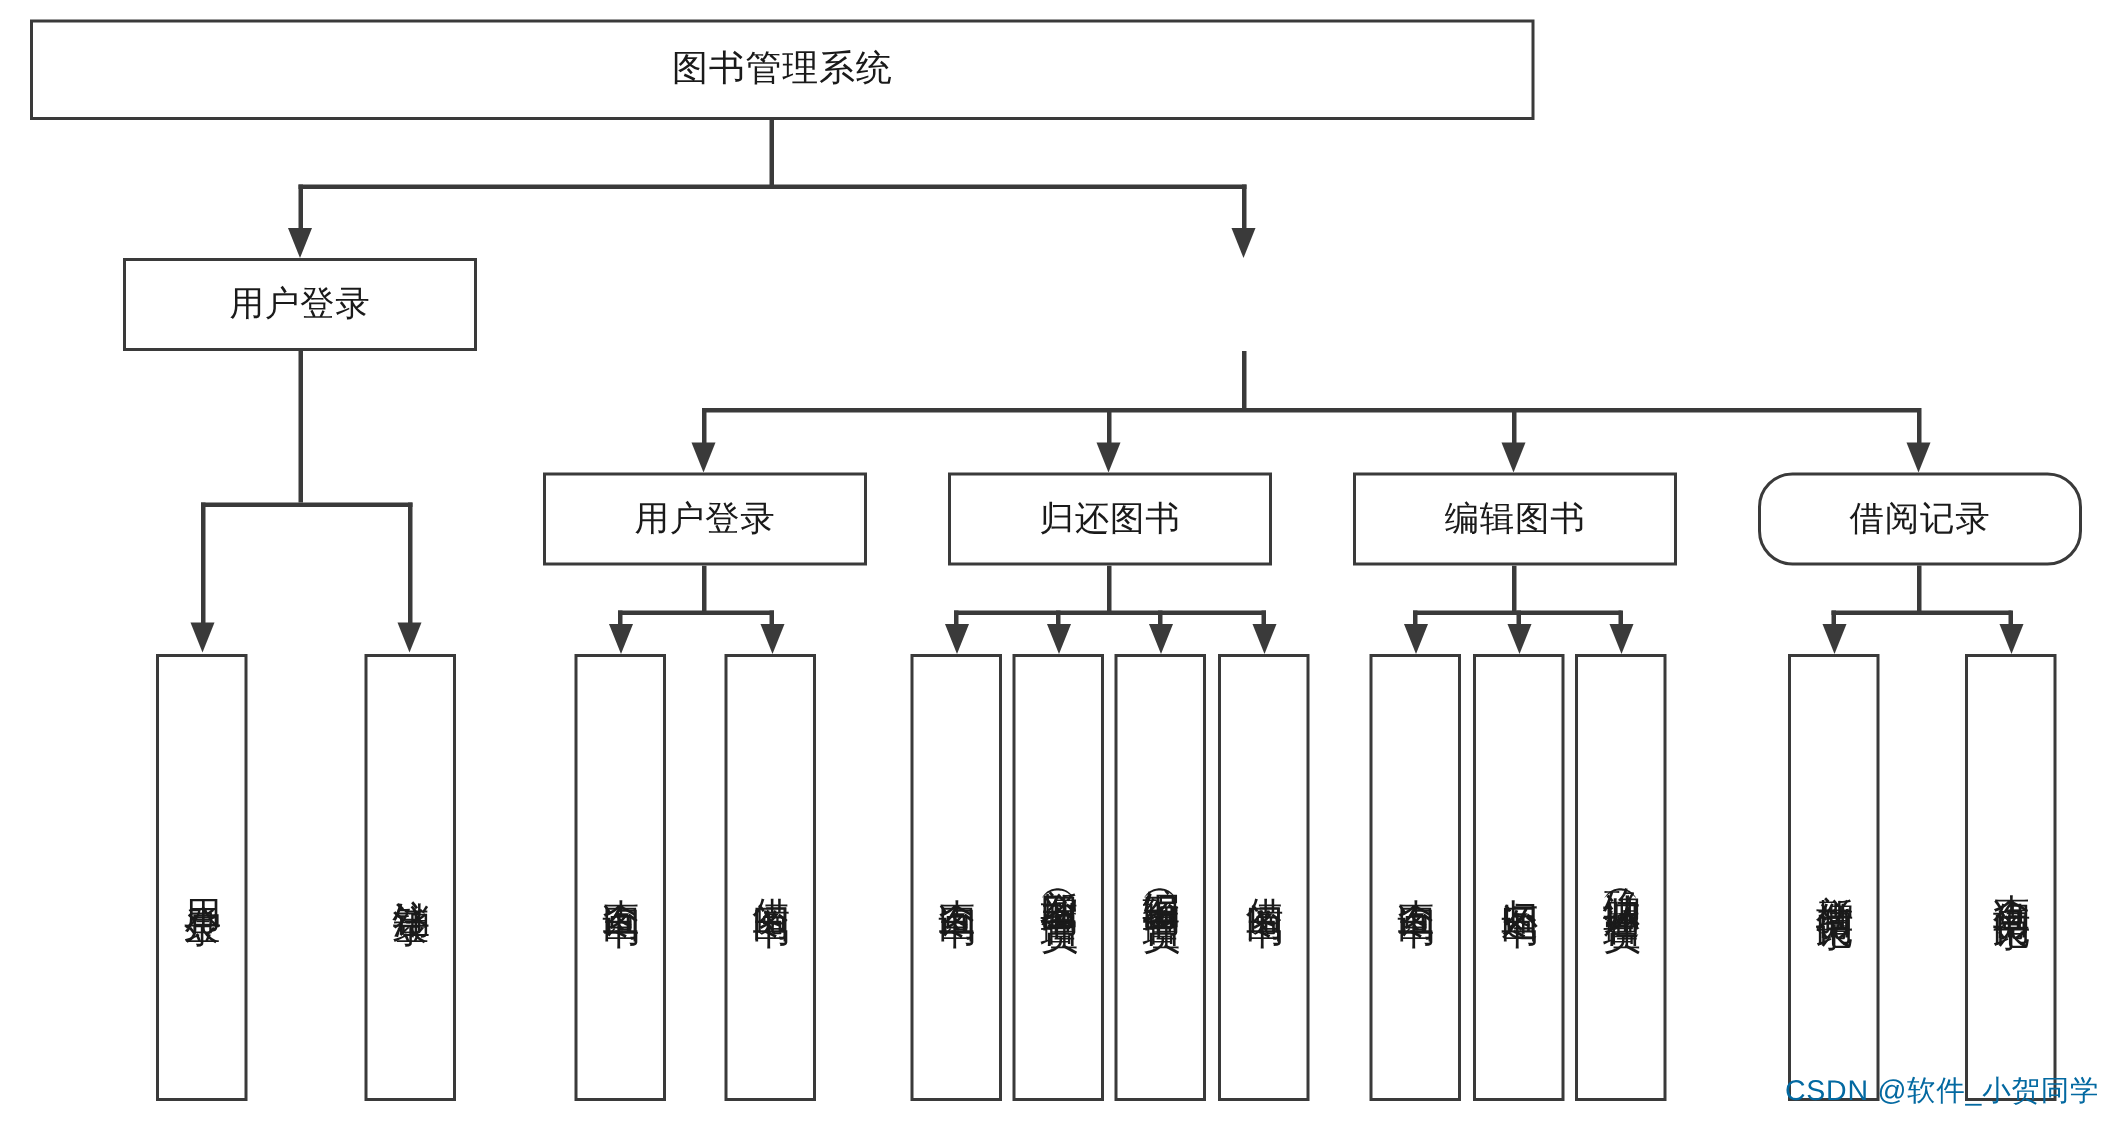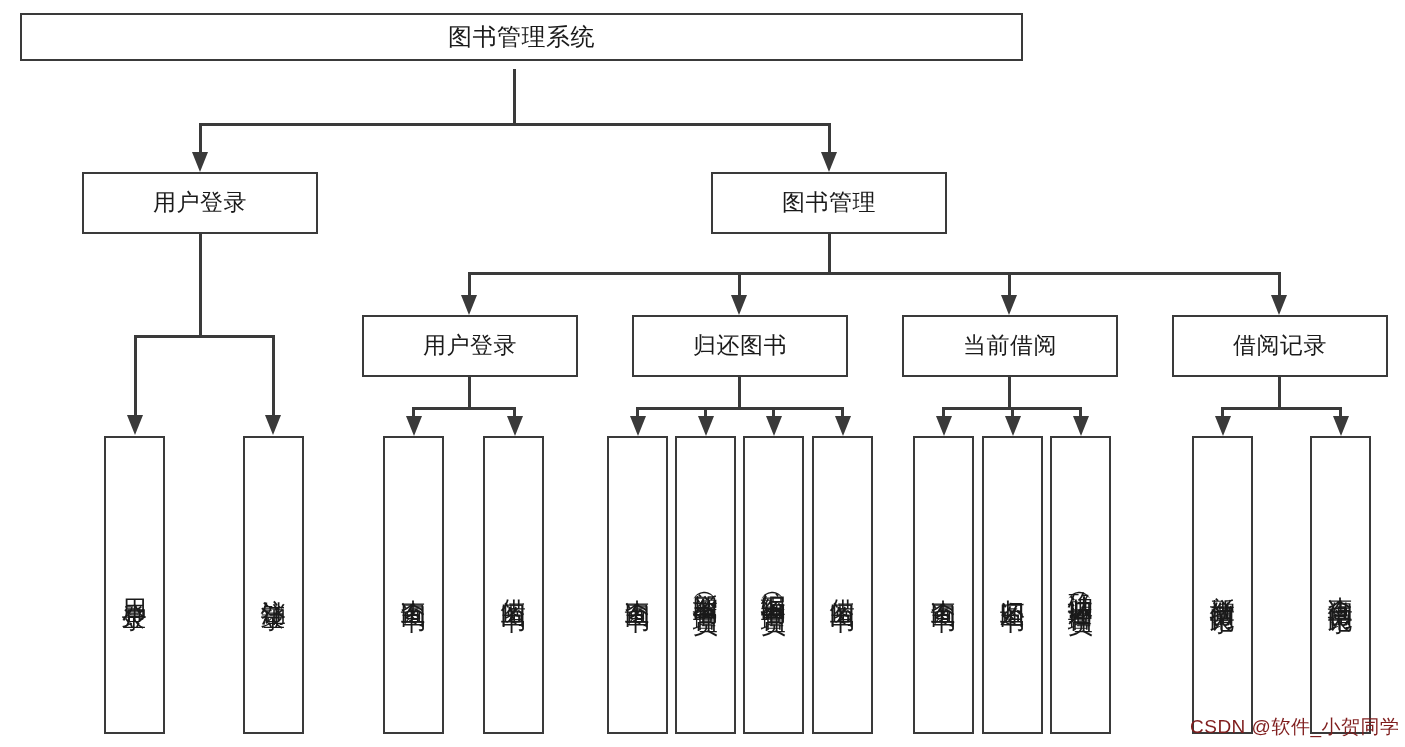--- a/index.html
+++ b/index.html
@@ -73,21 +73,21 @@
     width: 0;
     height: 0;
     border-left: 8px solid transparent;
     border-right: 8px solid transparent;
     border-top: 20px solid #3a3a3a;
   }
 
   
   #watermark {
     position: absolute;
-    color: #7f1d1d;
+    color: #0369a1;
     font-size: 19px;
     white-space: nowrap;
     letter-spacing: 0.5px;
     pointer-events: none;
   }
 </style>
 </head>
 <body>
 
 <div id="canvas">
@@ -144,41 +144,38 @@
   <div class="arrow" style="left:1005px; top:416px;"></div>
   <div class="arrow" style="left:1073px; top:416px;"></div>
 
   <div class="ln v" style="left:1278px; top:377px; height:32px;"></div>
   <div class="ln h" style="left:1221px; top:407px; width:120px;"></div>
   <div class="ln v" style="left:1221px; top:407px; height:10px;"></div>
   <div class="ln v" style="left:1339px; top:407px; height:10px;"></div>
   <div class="arrow" style="left:1215px; top:416px;"></div>
   <div class="arrow" style="left:1333px; top:416px;"></div>
 
-  <div class="node horiz root" style="left:20px; top:13px; width:1003px; height:48px;">
+  <div class="node horiz root" style="left:20px; top:13px; width:1003px; height:67px;">
     <span class="label">图书管理系统</span>
   </div>
 
   <div class="node horiz" style="left:82px; top:172px; width:236px; height:62px;">
     <span class="label">用户登录</span>
   </div>
-  <div class="node horiz" style="left:711px; top:172px; width:236px; height:62px;">
-    <span class="label">图书管理</span>
-  </div>
 
   <div class="node horiz" style="left:362px; top:315px; width:216px; height:62px;">
     <span class="label">用户登录</span>
   </div>
   <div class="node horiz" style="left:632px; top:315px; width:216px; height:62px;">
     <span class="label">归还图书</span>
   </div>
   <div class="node horiz" style="left:902px; top:315px; width:216px; height:62px;">
-    <span class="label">当前借阅</span>
-  </div>
-  <div class="node horiz" style="left:1172px; top:315px; width:216px; height:62px;">
+    <span class="label">编辑图书</span>
+  </div>
+  <div class="node horiz" style="left:1172px; top:315px; width:216px; height:62px;border-radius:23px;">
     <span class="label">借阅记录</span>
   </div>
 
   <div class="node vert" style="left:104px; top:436px; width:61px; height:298px;">
     <span class="label">用户登录</span>
   </div>
   <div class="node vert" style="left:243px; top:436px; width:61px; height:298px;">
     <span class="label">注销登录</span>
   </div>
 

